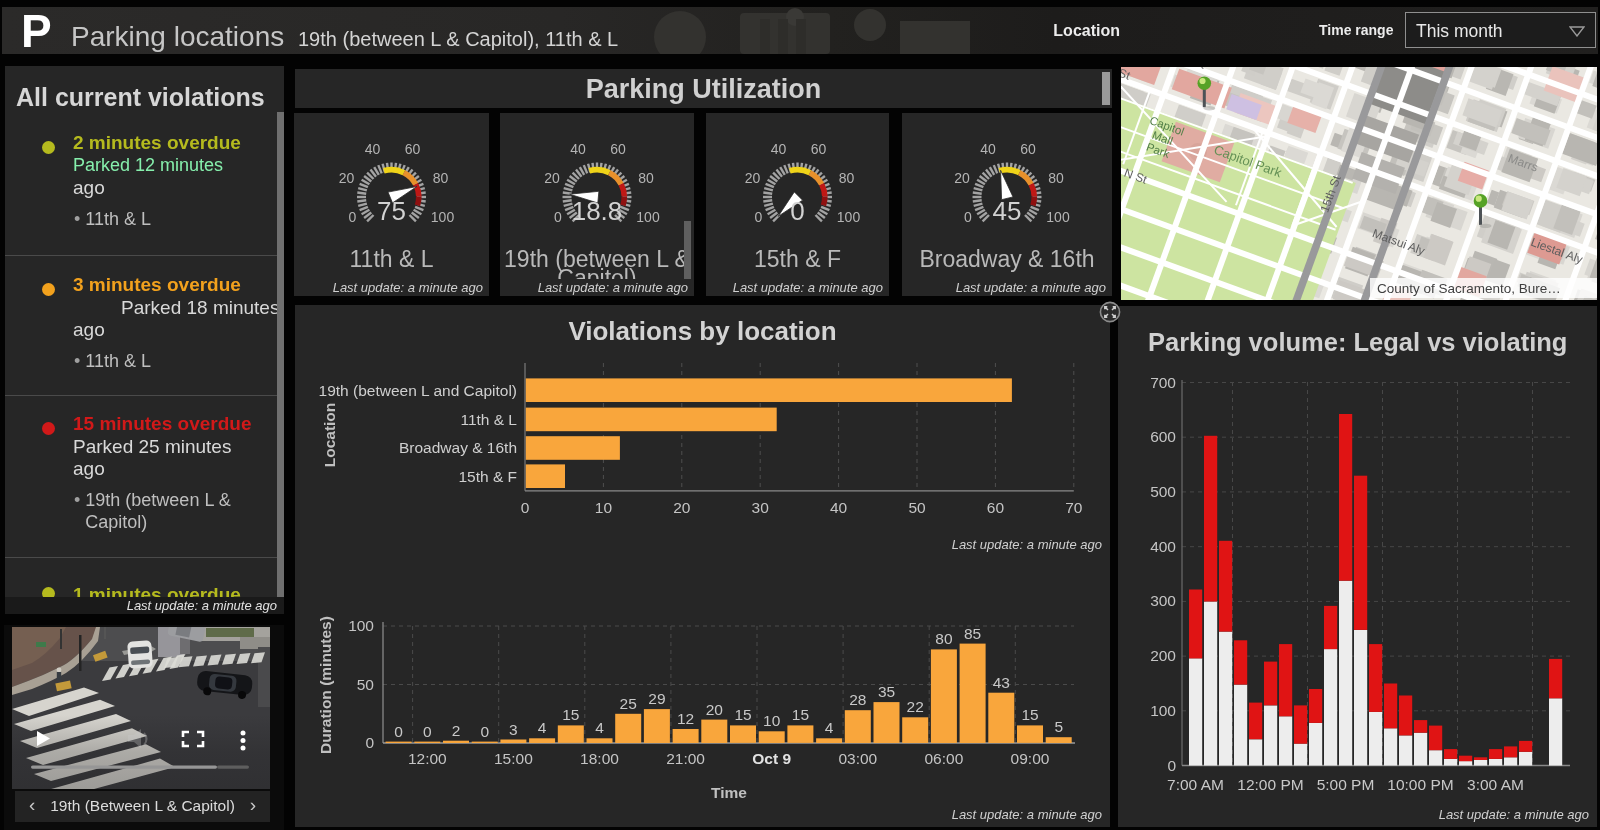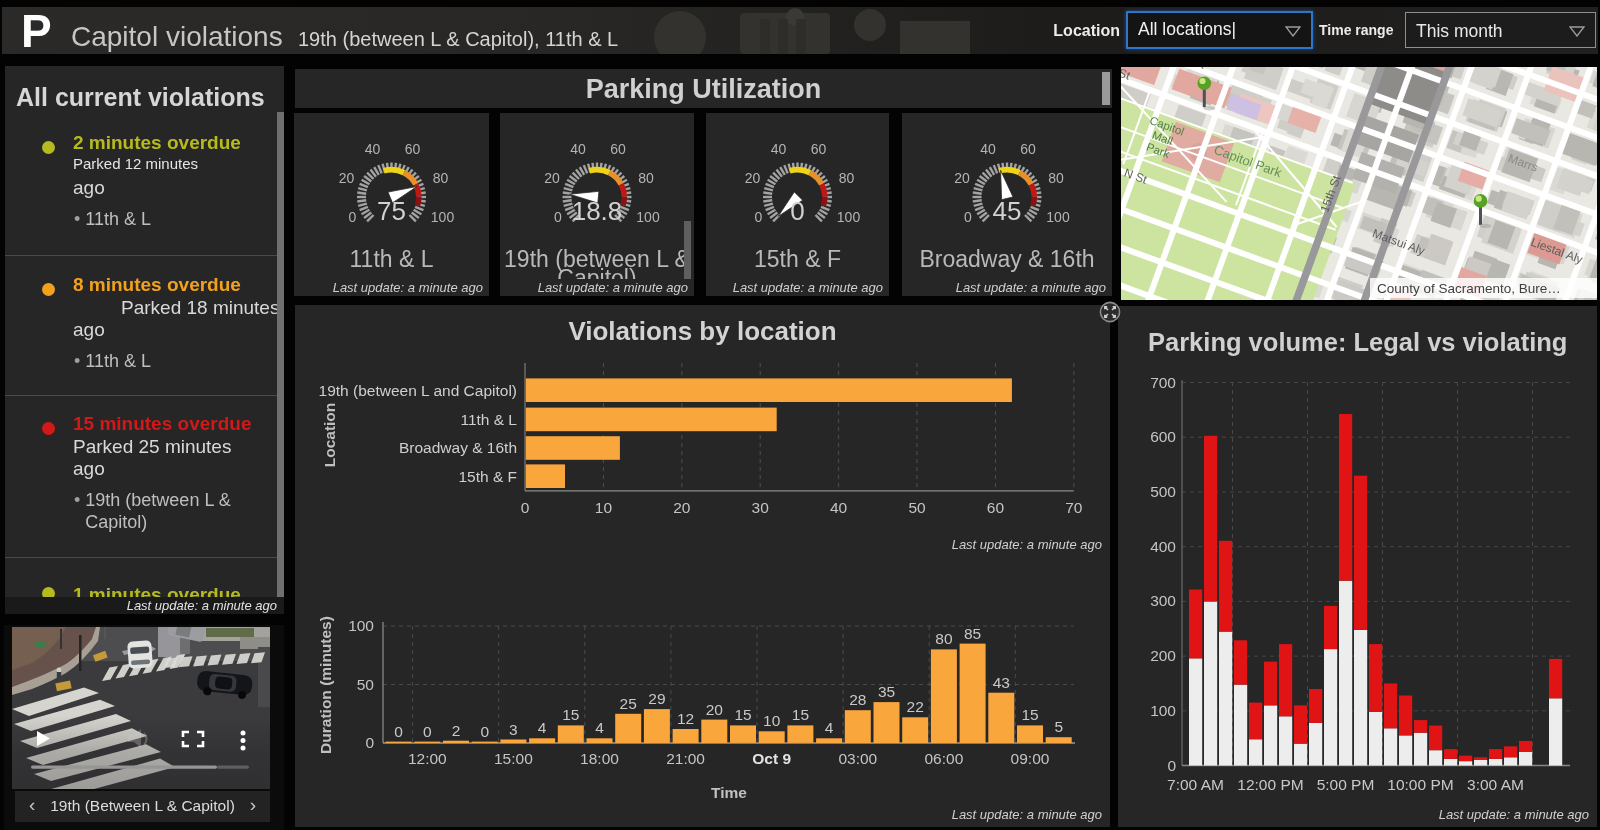--- a/index.html
+++ b/index.html
@@ -17,47 +17,41 @@
         <rect x="280" y="14" width="70" height="33"></rect>
         <circle cx="175" cy="10" r="9" fill="#3a3936"></circle>
       </g>
       <g fill="#2e2d2a">
         <rect x="140" y="12" width="10" height="35"></rect>
         <rect x="158" y="12" width="10" height="35"></rect>
         <rect x="176" y="12" width="10" height="35"></rect>
       </g>
     </svg>
 <div style="position:absolute;left:19px;top:-3px;font-size:46px;font-weight:bold;color:#ffffff;">P</div>
-<div style="position:absolute;left:69px;top:14px;font-size:28px;color:#c6c6c6;">Capitol violations</div>
+<div style="position:absolute;left:69px;top:14px;font-size:28px;color:#c6c6c6;">Parking locations</div>
 <div style="position:absolute;left:296px;top:21px;font-size:20px;color:#d4d4d4;">19th (between L &amp; Capitol), 11th &amp; L</div>
 <div style="position:absolute;left:1030px;top:15px;width:88px;text-align:right;font-size:16px;font-weight:bold;color:#ececec;">Location</div>
-<div style="position:absolute;left:1124px;top:4px;width:187px;height:38px;background:#141414;border:2px solid #2d76c9;box-shadow:0 0 4px #1c4f8a;">
-<div style="position:absolute;left:10px;top:6px;font-size:17.5px;color:#f0f0f0;">All locations<span style="font-weight:100;">|</span></div>
-<svg style="position:absolute;right:10px;top:13px;" width="16" height="11" viewBox="0 0 16 11">
-        <polygon points="1,1 15,1 8,10" fill="none" stroke="#9a9a9a" stroke-width="1.4"></polygon>
-      </svg>
-</div>
 <div style="position:absolute;left:1317px;top:15px;font-size:14px;font-weight:bold;color:#ececec;white-space:nowrap;">Time range</div>
 <div style="position:absolute;left:1403px;top:5px;width:191px;height:36px;background:#1c1c1c;border:1px solid #8f8f8f;text-decoration:underline;">
 <div style="position:absolute;left:10px;top:8px;font-size:17.5px;color:#e8e8e8;">This month</div>
 <svg style="position:absolute;right:10px;top:13px;" width="16" height="11" viewBox="0 0 16 11">
         <polygon points="1,1 15,1 8,10" fill="none" stroke="#9a9a9a" stroke-width="1.4"></polygon>
       </svg>
 </div>
 </div>
 <div class="panel" style="left:5px;top:66px;width:279px;height:548px;overflow:hidden;">
     <div style="position:absolute;left:11px;top:17px;font-size:25px;font-weight:bold;color:#d6d6d6;white-space:nowrap;">All current violations</div>
     <div style="position:absolute;left:37px;top:75px;width:13px;height:13px;border-radius:50%;background:#b5ba1e;"></div>
     <div style="position:absolute;left:68px;top:66px;font-size:19px;font-weight:bold;color:#b5ba1e;white-space:nowrap;">2 minutes overdue</div>
-    <div style="position:absolute;left:68px;top:89px;font-size:15px;color:#e5e5e5;white-space:nowrap;">Parked 12 minutes</div>
+    <div style="position:absolute;left:68px;top:89px;font-size:18px;color:#86efac;white-space:nowrap;">Parked 12 minutes</div>
     <div style="position:absolute;left:68px;top:111px;font-size:19px;color:#d9d9d9;white-space:nowrap;">ago</div>
     <div style="position:absolute;left:69px;top:143px;font-size:18px;color:#bfbfbf;white-space:nowrap;"><span style="color:#9f9f9f;">•&nbsp;</span>11th &amp; L</div>
     <div style="position:absolute;left:0;top:189px;width:279px;height:1px;background:#4a4a4a;"></div>
     <div style="position:absolute;left:37px;top:217px;width:13px;height:13px;border-radius:50%;background:#f2a11d;"></div>
-    <div style="position:absolute;left:68px;top:208px;font-size:19px;font-weight:bold;color:#f2a11d;white-space:nowrap;">8 minutes overdue</div>
+    <div style="position:absolute;left:68px;top:208px;font-size:19px;font-weight:bold;color:#f2a11d;white-space:nowrap;">3 minutes overdue</div>
     <div style="position:absolute;left:68px;top:231px;font-size:19px;color:#d9d9d9;white-space:nowrap;margin-left:48px;">Parked 18 minutes</div>
     <div style="position:absolute;left:68px;top:253px;font-size:19px;color:#d9d9d9;white-space:nowrap;">ago</div>
     <div style="position:absolute;left:69px;top:285px;font-size:18px;color:#bfbfbf;white-space:nowrap;"><span style="color:#9f9f9f;">•&nbsp;</span>11th &amp; L</div>
     <div style="position:absolute;left:0;top:329px;width:279px;height:1px;background:#4a4a4a;"></div>
     <div style="position:absolute;left:37px;top:356px;width:13px;height:13px;border-radius:50%;background:#d11919;"></div>
     <div style="position:absolute;left:68px;top:347px;font-size:19px;font-weight:bold;color:#d11919;white-space:nowrap;">15 minutes overdue</div>
     <div style="position:absolute;left:68px;top:370px;font-size:19px;color:#d9d9d9;white-space:nowrap;">Parked 25 minutes</div>
     <div style="position:absolute;left:68px;top:392px;font-size:19px;color:#d9d9d9;white-space:nowrap;">ago</div>
     <div style="position:absolute;left:69px;top:424px;font-size:18px;color:#bfbfbf;white-space:nowrap;"><span style="color:#9f9f9f;">•&nbsp;</span>19th (between L &amp;</div>
     <div style="position:absolute;left:69px;top:446px;font-size:18px;color:#bfbfbf;white-space:nowrap;"><span style="visibility:hidden;">•&nbsp;</span>Capitol)</div>

